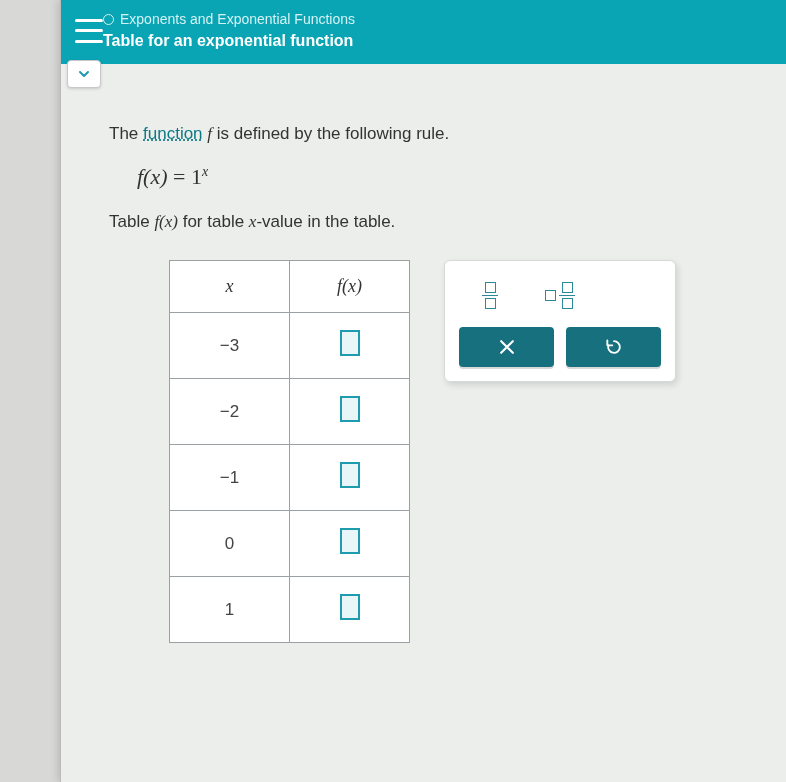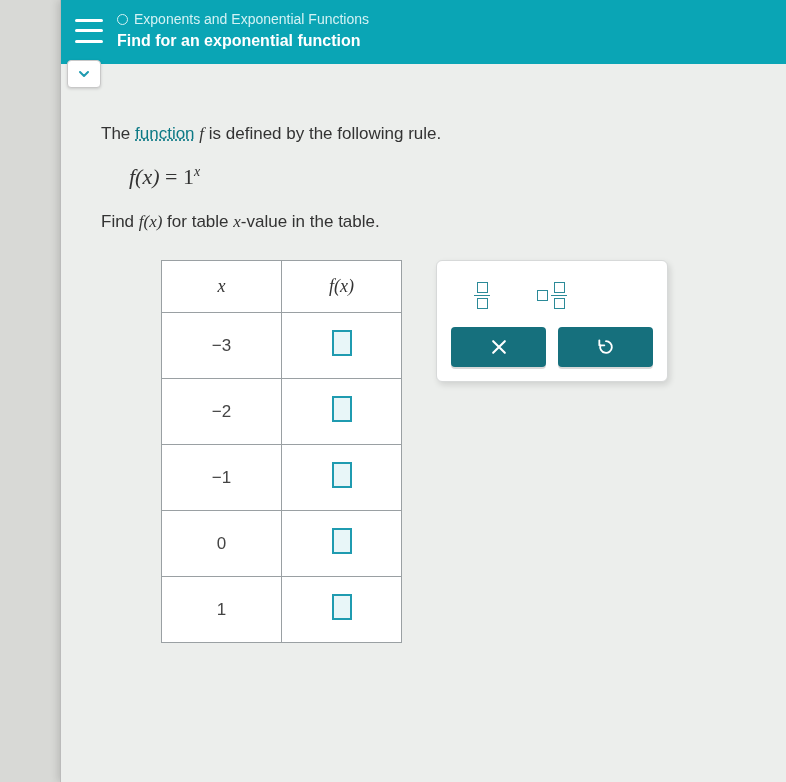--- a/index.html
+++ b/index.html
@@ -17,21 +17,20 @@
     min-height: 782px;
     position: relative;
     box-shadow: -2px 0 8px rgba(0,0,0,0.15);
   }
   .header {
     background: #0aa5b5;
     color: #fff;
     display: flex;
     align-items: center;
     padding: 10px 14px 12px 14px;
-    gap: 14px;
   }
   .hamburger {
     width: 28px; height: 24px;
     display: flex; flex-direction: column; justify-content: space-between;
     cursor: pointer;
   }
   .hamburger span {
     display: block; height: 3px; background: #fff; border-radius: 2px;
   }
   .header-text { line-height: 1.4; }
@@ -48,22 +47,23 @@
     background: #fff;
     border: 1px solid #c8c8c8;
     border-radius: 4px;
     width: 34px; height: 28px;
     display: flex; align-items: center; justify-content: center;
     box-shadow: 0 1px 3px rgba(0,0,0,0.15);
     cursor: pointer;
   }
   .collapse-tab svg { width: 16px; height: 16px; }
   .content {
-    padding: 60px 30px 30px 40px;
+    padding: 60px 30px 30px 30px;
     color: #333;
+    margin-left: 18px;
   }
   .prompt1 { font-size: 17px; margin-bottom: 20px; }
   .linkish { color: #0d7a86; text-decoration: underline; text-decoration-style: dotted; }
   .formula {
     font-family: 'Times New Roman', serif;
     font-size: 22px; font-style: italic;
     margin: 0 0 22px 28px;
   }
   .formula .sup { font-size: 14px; vertical-align: super; font-style: italic; }
   .prompt2 { font-size: 17px; margin-bottom: 28px; }
@@ -147,42 +147,42 @@
     <div class="hamburger">
       <span></span>
         <span></span>
         <span></span>
     </div>
     <div class="header-text">
       <div class="breadcrumb">
         <span class="circle"></span>
         <span>Exponents and Exponential Functions</span>
       </div>
-      <div class="title">Find for an exponential function</div>
+      <div class="title">Table for an exponential function</div>
     </div>
   </div>
 
   <div class="collapse-tab">
     <svg viewBox="0 0 24 24">
       <path d="M6 9l6 6 6-6" fill="none" stroke="#1f9bb0" stroke-width="3" stroke-linecap="round" stroke-linejoin="round"></path>
     </svg>
   </div>
 
   <div class="content">
 
     <p class="prompt1">
       <span>The </span><span class="linkish">function</span><span> </span><span class="fx">f</span><span> is defined by the following rule.</span>
     </p>
 
     <p class="formula">
       <span>f(x)</span><span style="font-style:normal"> = </span><span style="font-style:normal">1</span><span class="sup">x</span>
     </p>
 
     <p class="prompt2">
-      <span>Find </span><span class="fx">f(x)</span><span> for table </span><span class="fx">x</span><span>-value in the table.</span>
+      <span>Table </span><span class="fx">f(x)</span><span> for table </span><span class="fx">x</span><span>-value in the table.</span>
     </p>
 
     <div class="work-row">
 
       <table class="func">
         <thead>
           <tr>
             <th>x</th>
             <th>f(x)</th>
           </tr>

